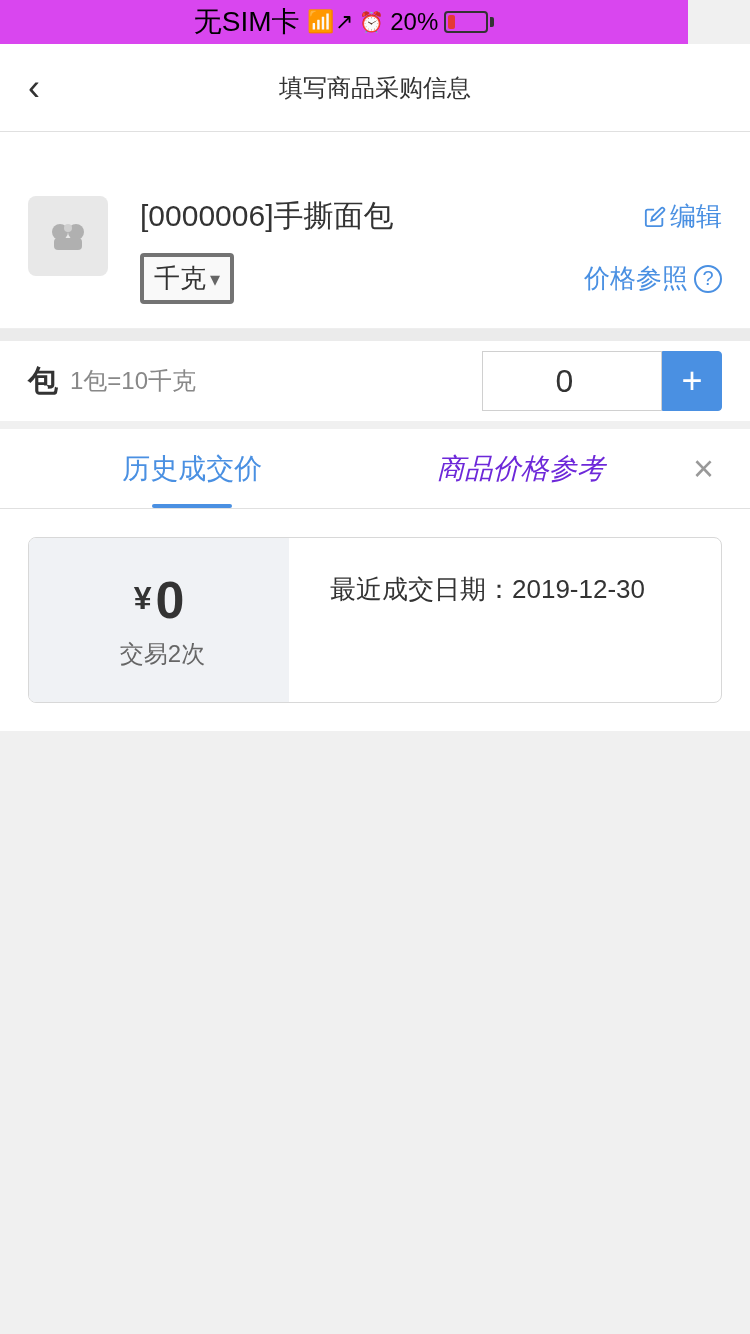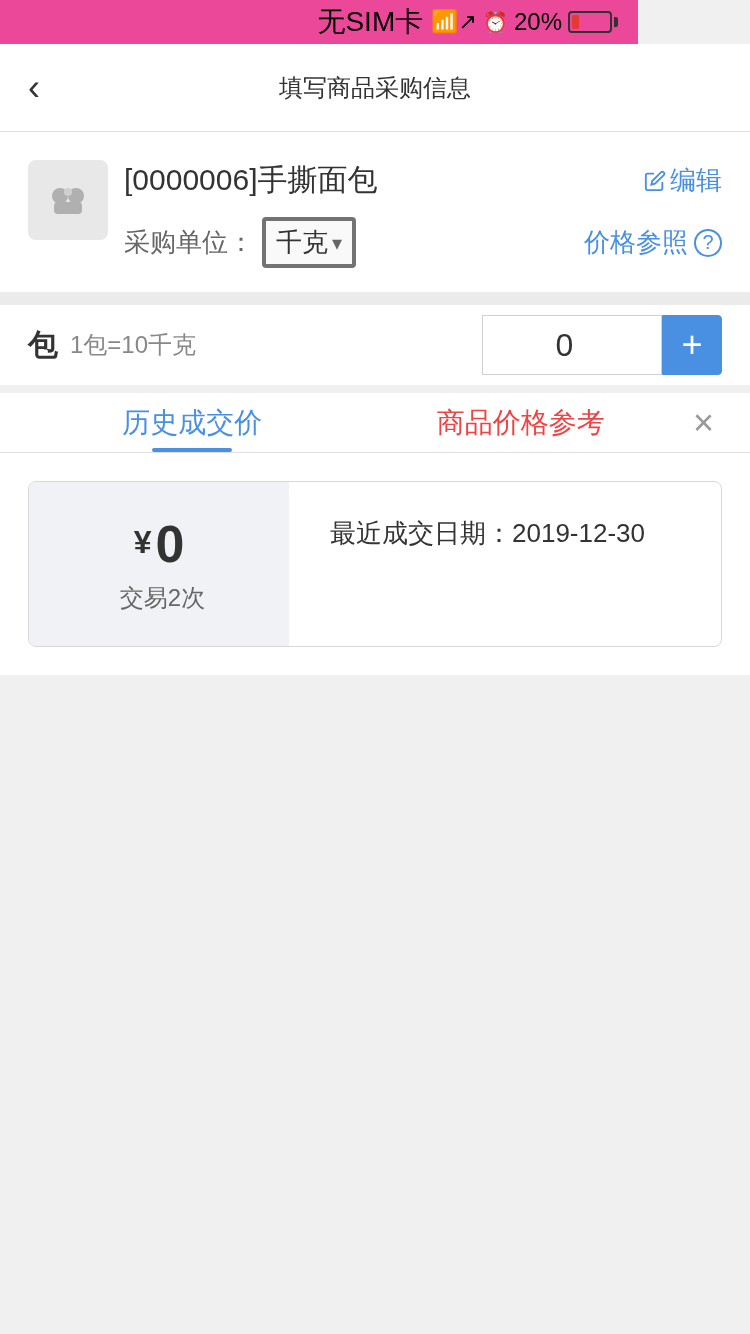--- a/index.html
+++ b/index.html
@@ -7,26 +7,26 @@
     body {
       width: 750px;
       min-height: 1334px;
       background: #f0f0f0;
       font-family: -apple-system, "PingFang SC", "Helvetica Neue", sans-serif;
       overflow-x: hidden;
     }
 
     
     .status-bar {
-      width: 638px;
+      width: 688px;
       height: 44px;
-      background: #ec4899;
-      display: flex;
-      align-items: center;
-      justify-content: flex-end;
+      background: #d946ef;
+      display: flex;
+      align-items: center;
+      justify-content: center;
       padding: 0 20px;
     }
     .status-left {
       font-size: 28px;
       font-weight: 500;
       color: #000;
       display: flex;
       align-items: center;
       gap: 8px;
     }
@@ -103,21 +103,22 @@
     
     .product-section {
       background: #fff;
       padding: 28px 28px 24px 28px;
       margin-bottom: 0;
       border-bottom: 1px solid #eee;
     }
     .product-row {
       display: flex;
       align-items: flex-start;
-      gap: 16px;
+      gap: 32px;
+      margin-top: 36px;
     }
     .product-thumb {
       width: 80px;
       height: 80px;
       background: #e8e8e8;
       border-radius: 8px;
       flex-shrink: 0;
       display: flex;
       align-items: center;
       justify-content: center;
@@ -247,21 +248,21 @@
 
     
     .tabs-section {
       background: #fff;
       margin-top: 8px;
     }
     .tabs-header {
       display: flex;
       align-items: center;
       border-bottom: 1px solid #e0e0e0;
-      height: 60px;
+      height: 80px;
       padding: 0 28px;
       position: relative;
     }
     .tab-item {
       flex: 1;
       height: 100%;
       display: flex;
       flex-direction: column;
       align-items: center;
       justify-content: center;
@@ -269,21 +270,22 @@
       position: relative;
     }
     .tab-label {
       font-size: 28px;
     }
     .tab-label.active {
       color: #4a90e2;
       font-weight: 500;
     }
     .tab-label.inactive {
-      color: #ef4444;
+      color: #6d28d9;
+      font-style: italic;
     }
     .tab-underline {
       position: absolute;
       bottom: 0;
       left: 50%;
       transform: translateX(-50%);
       width: 80px;
       height: 4px;
       background: #4a90e2;
       border-radius: 2px;
@@ -399,21 +401,20 @@
         <div class="product-edit">
           <svg width="22" height="22" viewBox="0 0 24 24" fill="none" stroke="#4a90e2" stroke-width="2">
             <path d="M11 4H4a2 2 0 0 0-2 2v14a2 2 0 0 0 2 2h14a2 2 0 0 0 2-2v-7"></path>
             <path d="M18.5 2.5a2.121 2.121 0 0 1 3 3L12 15l-4 1 1-4 9.5-9.5z"></path>
           </svg>
           <span>编辑</span>
         </div>
       </div>
       <div class="product-unit-row">
         <div style="display:flex;align-items:center;gap:8px;">
-          <span class="unit-label">采购单位：</span>
           <div class="unit-select">
             <span>千克</span>
             <span style="font-size:20px;color:#666;">▾</span>
           </div>
         </div>
         <div class="price-ref">
           <span>价格参照</span>
           <div class="price-ref-icon">?</div>
         </div>
       </div>

